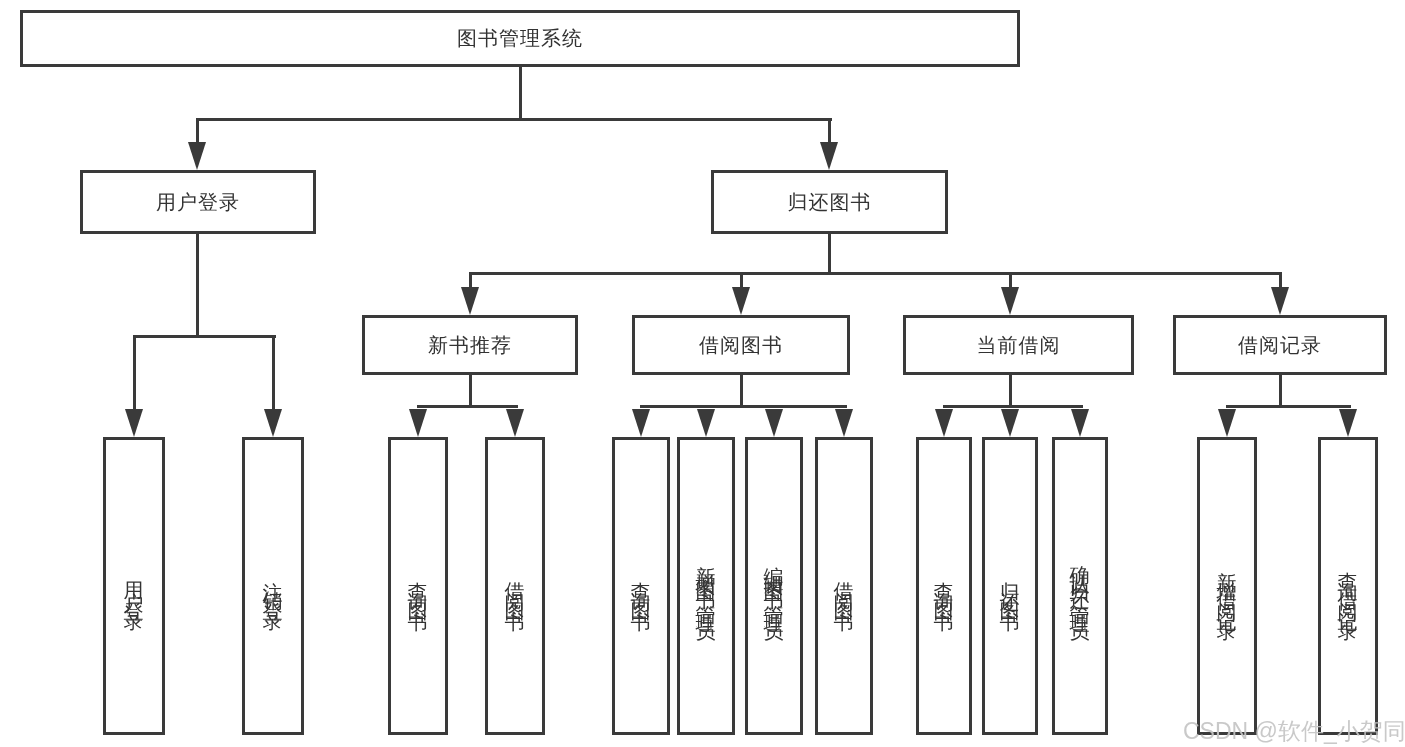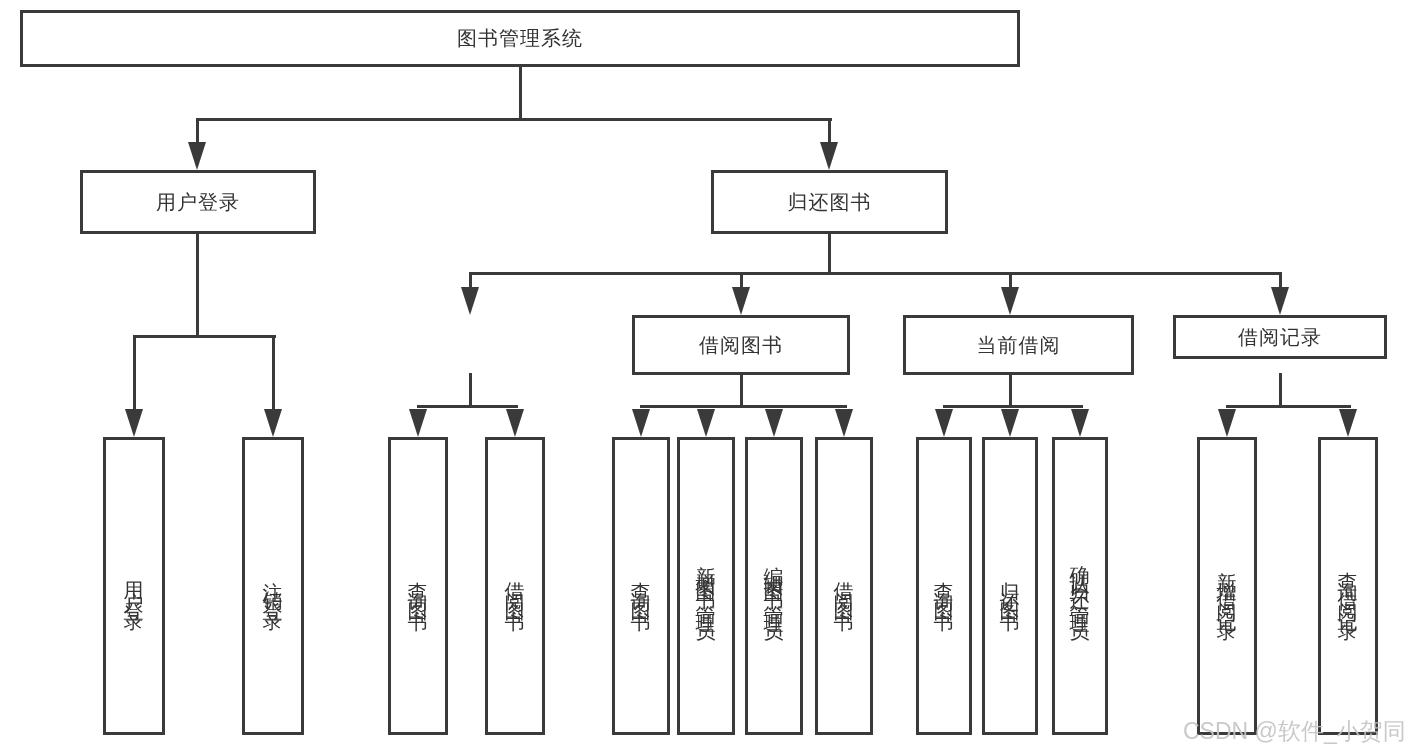--- a/index.html
+++ b/index.html
@@ -88,27 +88,30 @@
   <div class="line" style="left:469px;top:272px;width:813px;height:3px"></div>
   <div class="line" style="left:469px;top:274px;width:3px;height:15px"></div>
   <div class="arrow" style="left:461px;top:287px"></div>
   <div class="line" style="left:740px;top:274px;width:3px;height:15px"></div>
   <div class="arrow" style="left:732px;top:287px"></div>
   <div class="line" style="left:1009px;top:274px;width:3px;height:15px"></div>
   <div class="arrow" style="left:1001px;top:287px"></div>
   <div class="line" style="left:1279px;top:274px;width:3px;height:15px"></div>
   <div class="arrow" style="left:1271px;top:287px"></div>
 
+  <div class="box" style="left:362px;top:315px;width:216px;height:60px">
+    <span class="hlabel">新书推荐</span>
+  </div>
   <div class="box" style="left:632px;top:315px;width:218px;height:60px">
     <span class="hlabel">借阅图书</span>
   </div>
   <div class="box" style="left:903px;top:315px;width:231px;height:60px">
     <span class="hlabel">当前借阅</span>
   </div>
-  <div class="box" style="left:1173px;top:315px;width:214px;height:44px">
+  <div class="box" style="left:1173px;top:315px;width:214px;height:60px">
     <span class="hlabel">借阅记录</span>
   </div>
 
   <div class="line" style="left:469px;top:373px;width:3px;height:34px"></div>
   <div class="line" style="left:417px;top:405px;width:101px;height:3px"></div>
   <div class="arrow" style="left:409px;top:409px"></div>
   <div class="arrow" style="left:506px;top:409px"></div>
 
   <div class="line" style="left:740px;top:373px;width:3px;height:34px"></div>
   <div class="line" style="left:640px;top:405px;width:207px;height:3px"></div>

